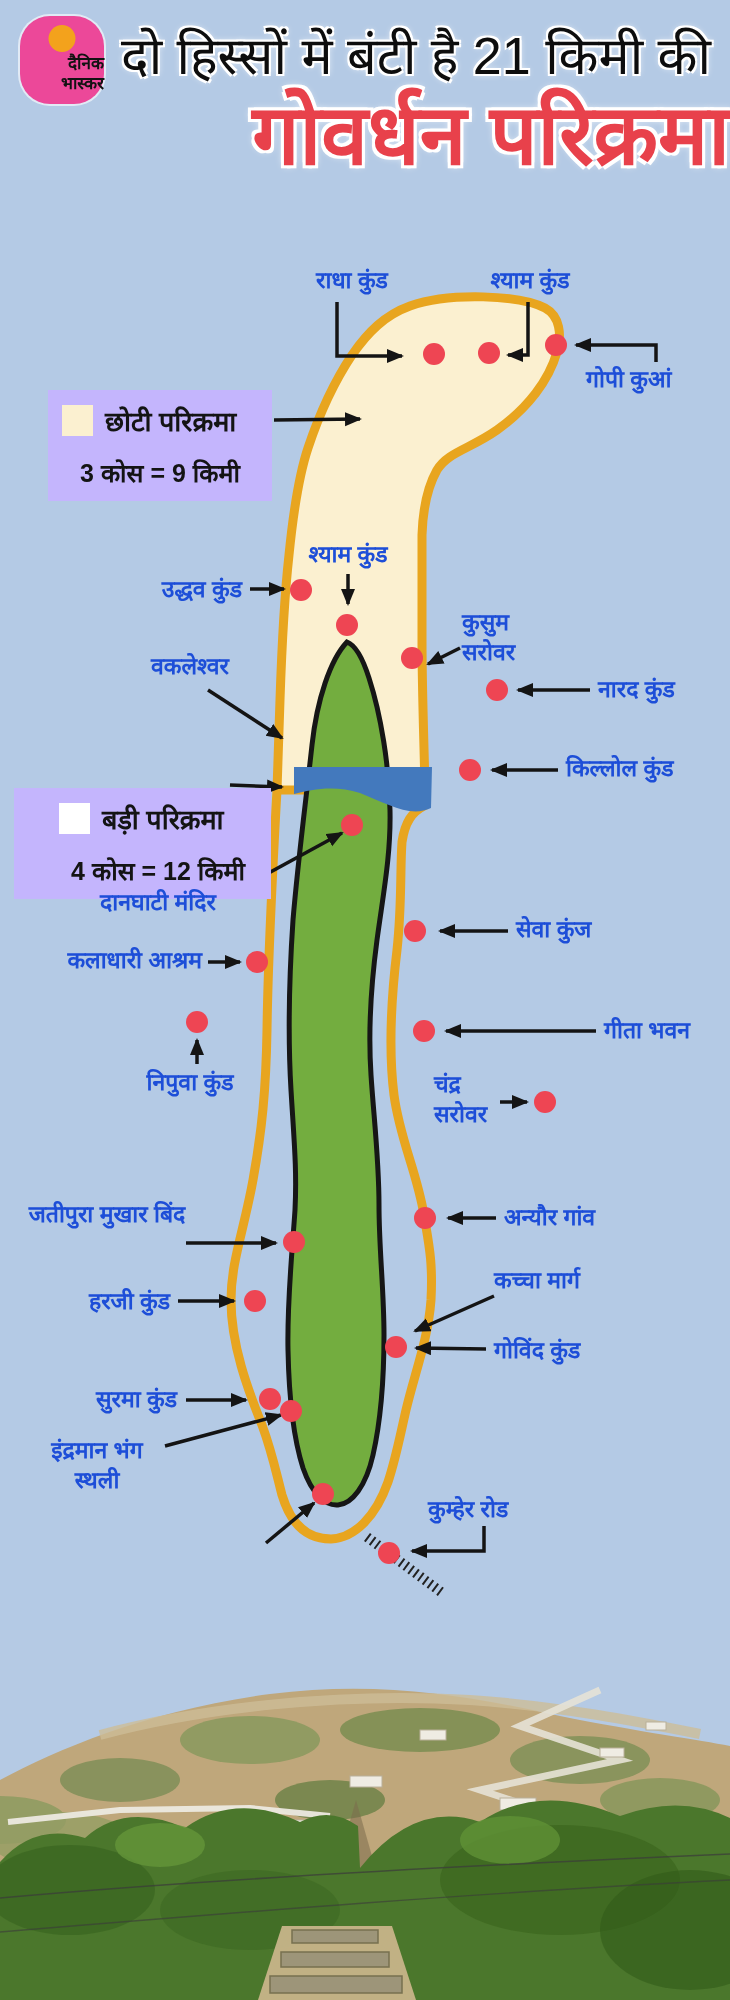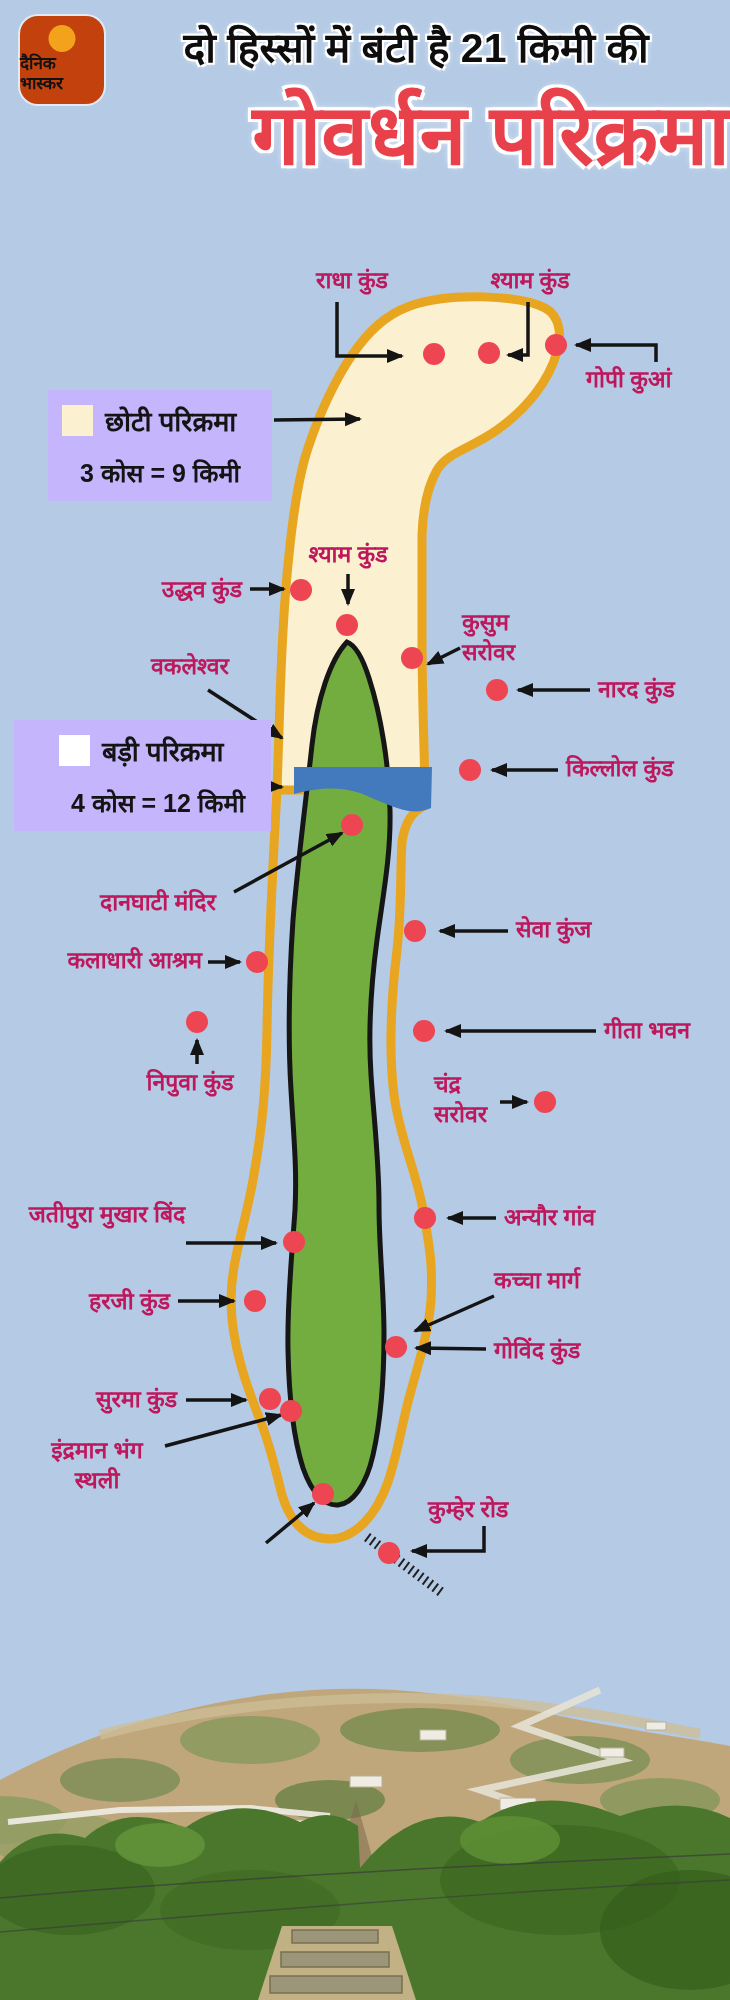--- a/index.html
+++ b/index.html
@@ -1,43 +1,43 @@
 <!DOCTYPE html>
 <html><head>
 <meta charset="utf-8">
 <style>
   html,body{margin:0;padding:0;}
   body{font-family:"Liberation Sans","DejaVu Sans",sans-serif;}
   .stage{position:relative;width:730px;height:2000px;background:#b4cae5;overflow:hidden;}
   svg{position:absolute;left:0;display:block;}
 
   
-  .logo-card{position:absolute;left:20px;top:16px;width:84px;height:88px;background:#c2410c;
-    border-radius:18px;text-align:left;box-shadow:0 0 0 2px rgba(255,255,255,.6);}
+  .logo-card{position:absolute;left:20px;top:16px;width:84px;height:88px;background:#ec4899;
+    border-radius:30px;text-align:right;box-shadow:0 0 0 2px rgba(255,255,255,.6);}
   .logo-sun{position:absolute;left:50%;top:9px;transform:translateX(-50%);width:27px;height:27px;
     border-radius:50%;background:#f3a21c;}
   .logo-text{position:absolute;left:0;right:0;top:38px;font-weight:800;font-size:17px;line-height:1.2;color:#121212;}
-  .title1{position:absolute;left:108px;top:18px;width:616px;text-align:center;font-size:41px;
-    font-weight:700;color:#0d0d0d;white-space:nowrap;
+  .title1{position:absolute;left:108px;top:18px;width:616px;text-align:center;font-size:52px;
+    font-weight:400;color:#0d0d0d;white-space:nowrap;
     text-shadow:-2px -2px 0 #fff,2px -2px 0 #fff,-2px 2px 0 #fff,2px 2px 0 #fff,0 0 7px #fff;}
   .title2{position:absolute;left:0;top:74px;width:730px;text-align:right;font-size:84px;
     font-weight:800;color:#e8414b;white-space:nowrap;
     text-shadow:-3px -3px 0 #fff,3px -3px 0 #fff,-3px 3px 0 #fff,3px 3px 0 #fff,0 0 8px #fff;}
 
   
   .legend{position:absolute;background:#c4b5fd;color:#141414;padding:12px 14px 12px 14px;}
   .legend .row{display:flex;align-items:center;gap:12px;}
   .legend .swatch{width:31px;height:31px;flex:0 0 auto;}
   .legend .ttl{font-size:27px;font-weight:800;white-space:nowrap;}
   .legend .sub{font-size:25px;font-weight:700;text-align:center;margin-top:16px;white-space:nowrap;}
   .legend.chhoti{left:48px;top:390px;width:196px;}
-  .legend.badi{left:14px;top:720px;width:198px;padding-left:45px;}
+  .legend.badi{left:14px;top:788px;width:198px;padding-left:45px;}
 
   
-  .lbl{position:absolute;font-size:23px;font-weight:700;color:#be185d;line-height:1.3;}
+  .lbl{position:absolute;font-size:23px;font-weight:700;color:#1d4ed8;line-height:1.3;}
   .nw{white-space:nowrap;}
   .ctr{text-align:center;transform:translateX(-50%);}
 </style>
 </head>
 <body>
 
 <div class="stage">
 
   <svg style="top:1630px" width="730" height="370" viewBox="0 0 730 370">
     <rect x="0" y="0" width="730" height="370" fill="#b5cae4"></rect>

